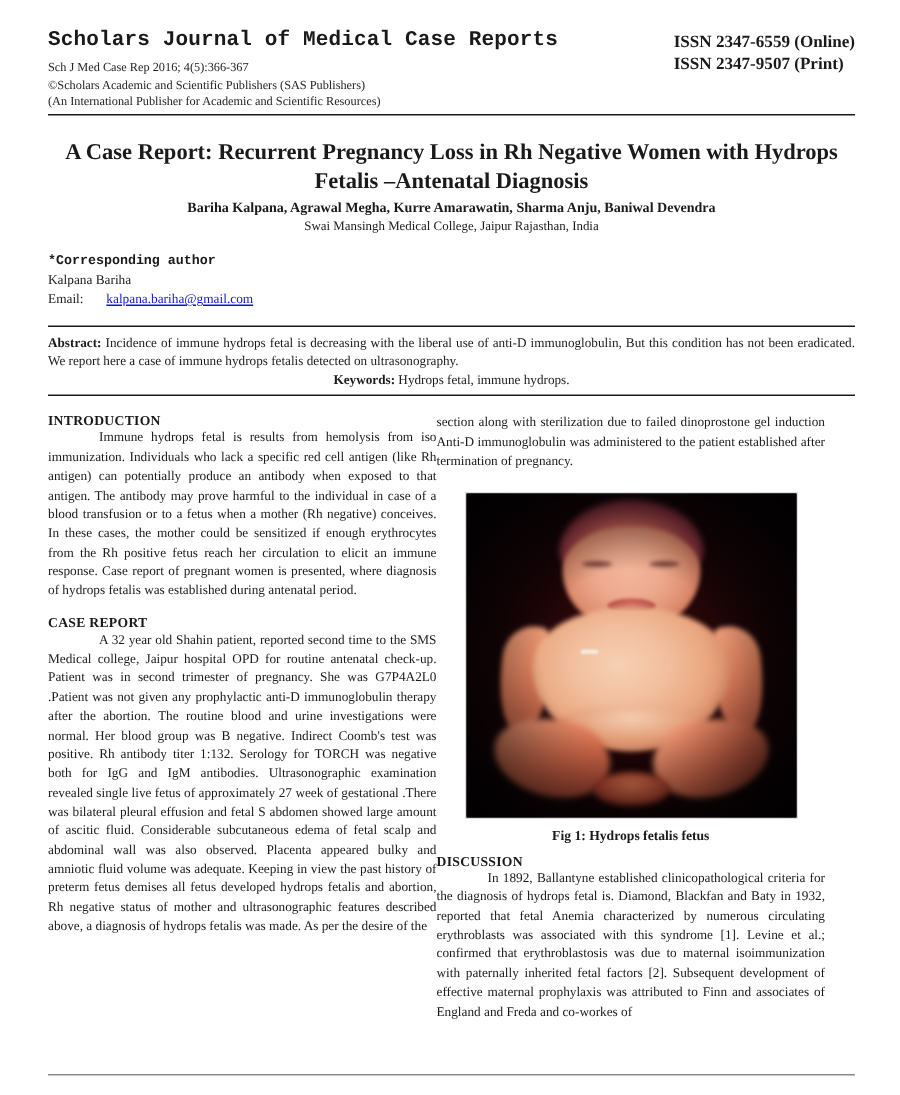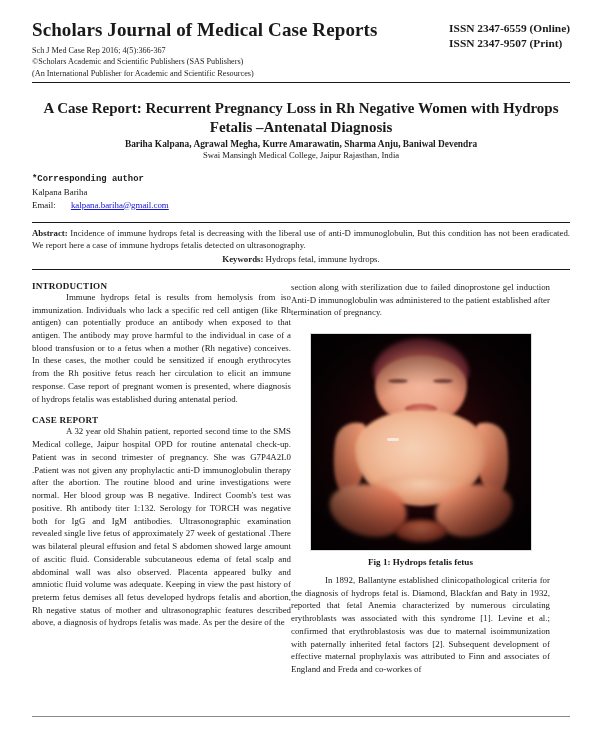--- a/index.html
+++ b/index.html
@@ -25,25 +25,26 @@
   }
 
   
   .masthead {
     display: flex;
     justify-content: space-between;
     align-items: flex-start;
   }
   .masthead-left { flex: 1 1 auto; }
   .journal-title {
-    font-size: 19px;
+    font-size: 14px;
     font-weight: bold;
     letter-spacing: 0.1px;
     line-height: 1.1;
     margin: 0 0 4px 0;
+    font-family: Liberation Mono, monospace;
   }
   .masthead-meta {
     font-size: 8.2px;
     line-height: 1.38;
     color: #232323;
   }
   .masthead-right {
     text-align: left;
     padding-top: 1px;
     padding-left: 8px;
@@ -355,20 +356,21 @@
           <div class="leg-l"></div>
           <div class="leg-r"></div>
           <div class="feet"></div>
           <div class="glint"></div>
           <div class="vignette"></div>
         </div>
         <div class="fig-caption">Fig 1: Hydrops fetalis fetus</div>
       </div>
 
       <div class="gap-sm"></div>
+      <div class="sec-head">DISCUSSION</div>
       <p class="body-p">In 1892, Ballantyne established clinicopathological criteria for the diagnosis of hydrops fetal is. Diamond, Blackfan and Baty in 1932, reported that fetal Anemia characterized by numerous circulating erythroblasts was associated with this syndrome [1]. Levine et al.; confirmed that erythroblastosis was due to maternal isoimmunization with paternally inherited fetal factors [2]. Subsequent development of effective maternal prophylaxis was attributed to Finn and associates of England and Freda and co-workes of</p>
     </div>
 
   </div>
 
   <div class="footer-rule"></div>
 
 </div>
 
 </body></html>

